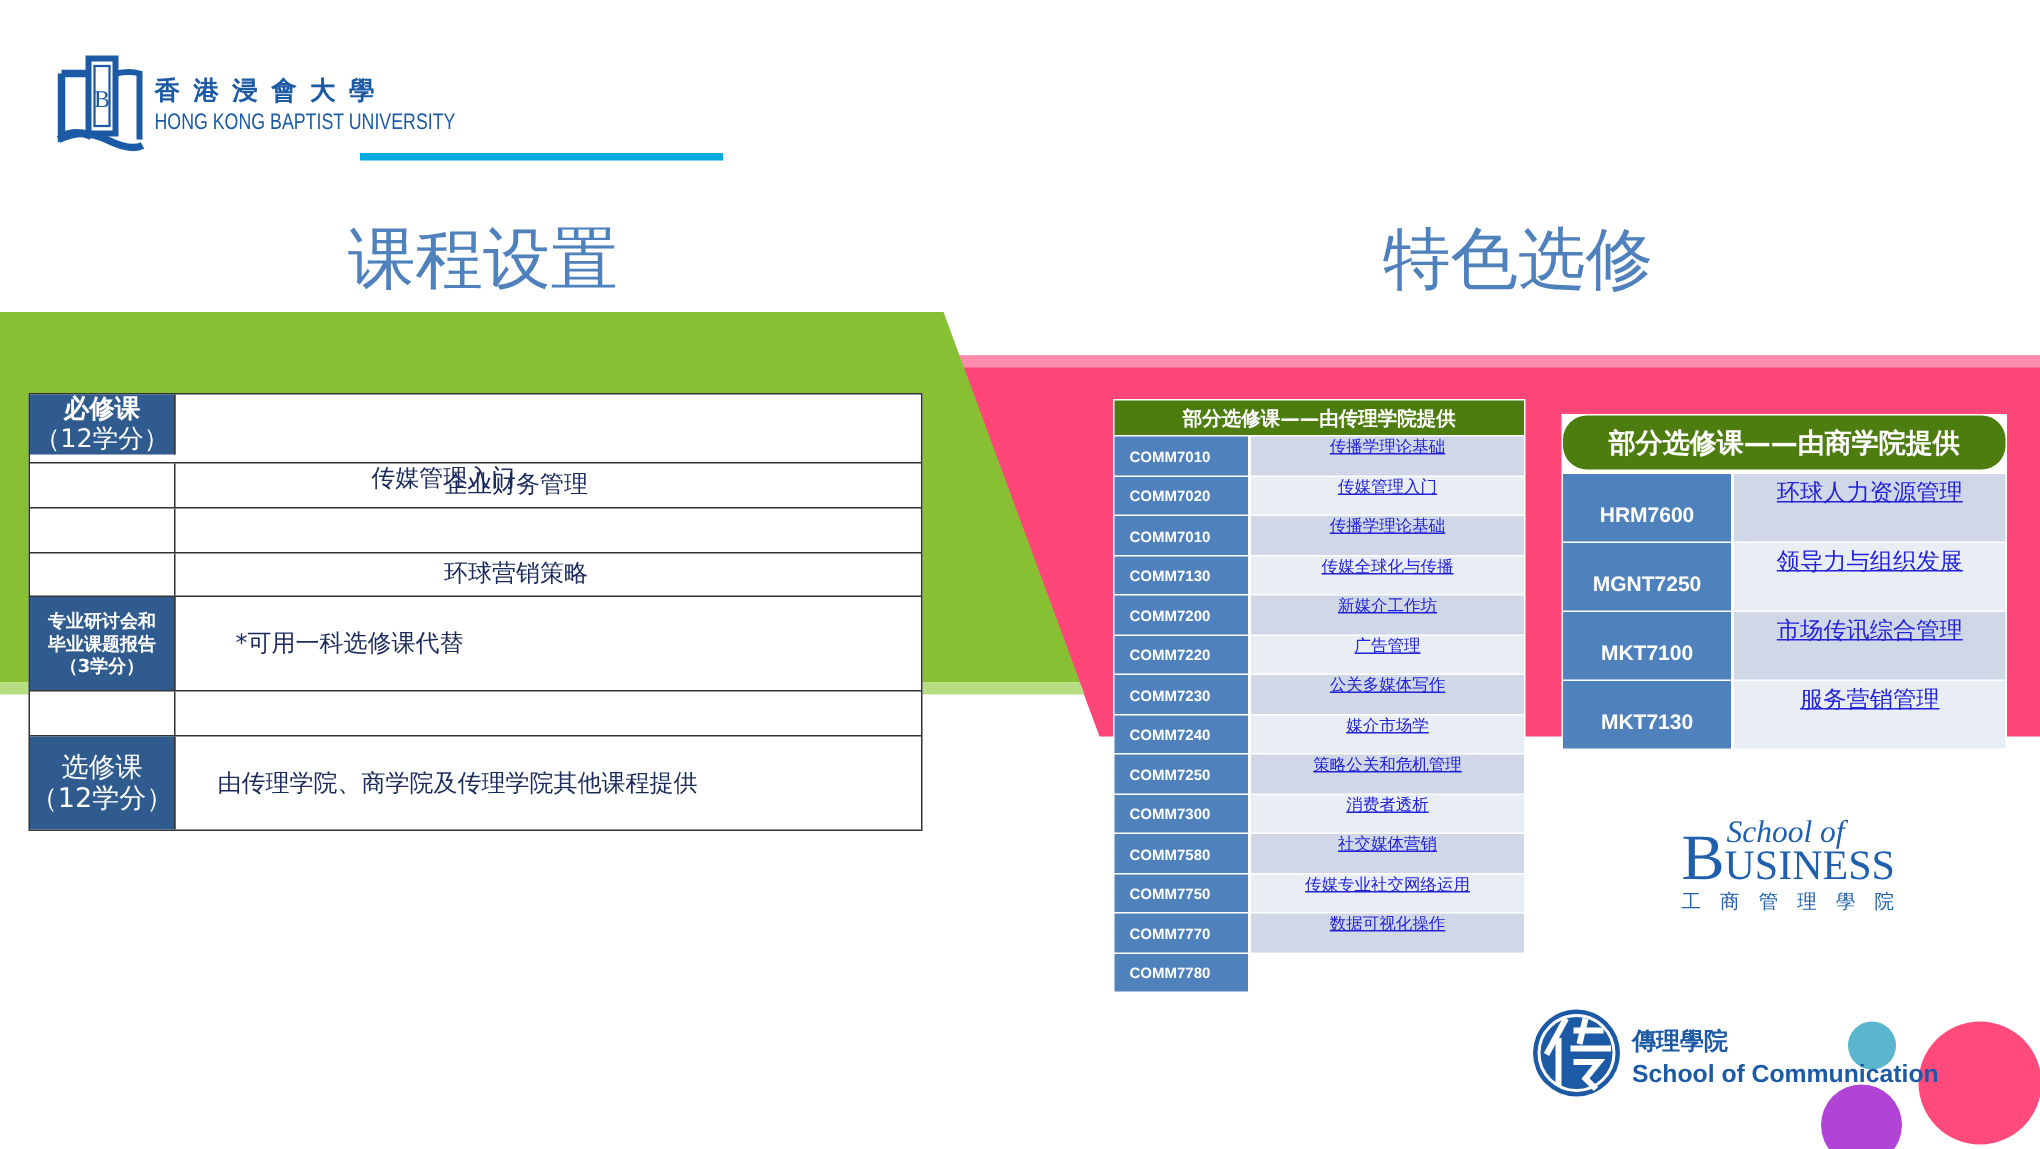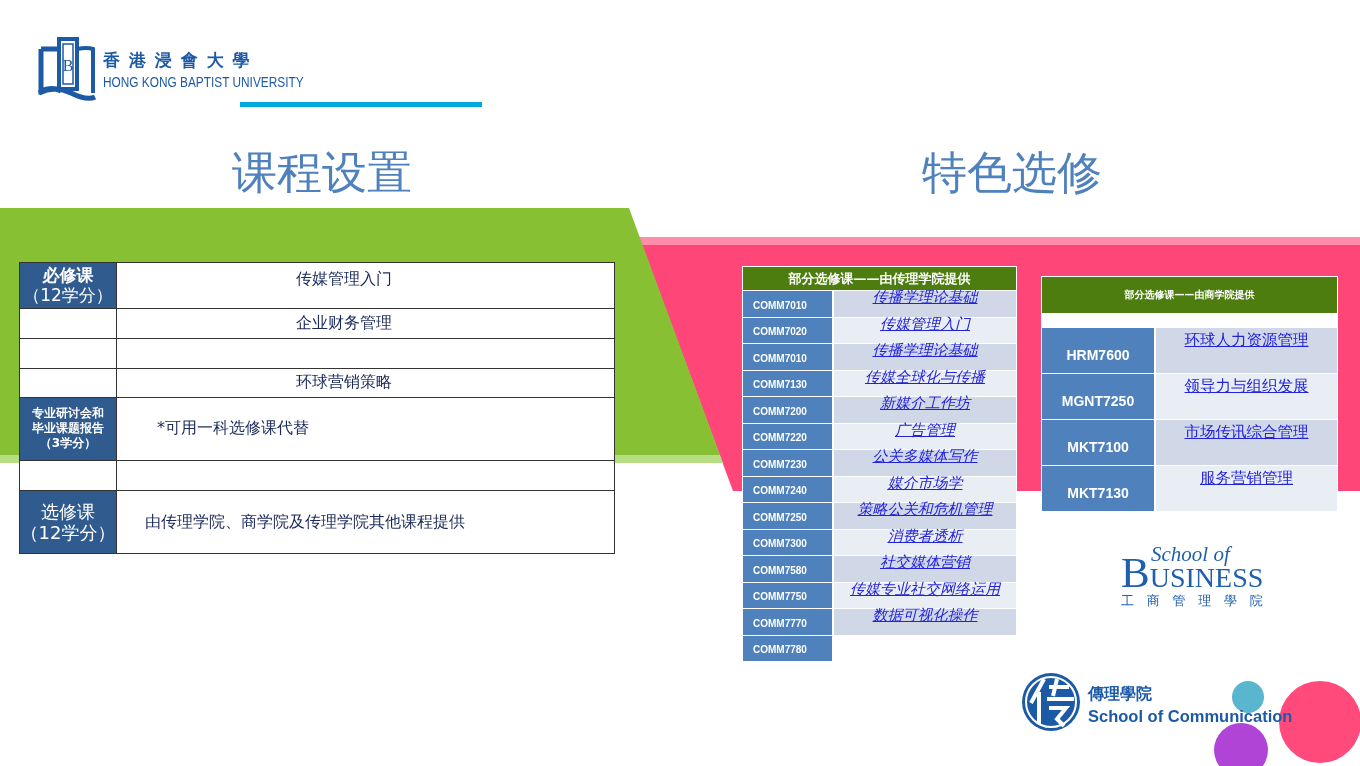--- a/index.html
+++ b/index.html
@@ -39,24 +39,24 @@
   .ecode { background:#4f81bd; color:#fff; font-family:"Liberation Sans", sans-serif; font-weight:bold; display:flex; align-items:center; box-sizing:border-box; }
   .ename { flex:1; margin-left:2px; text-align:center; white-space:nowrap; }
   .ename.dark { background:#d0d8e8; }
   .ename.light { background:#e9edf4; }
   .elink { color:#2323d8; text-decoration:underline; cursor:pointer; }
 
   .comm-table { left:742px; top:266px; width:275px; height:397px; }
   .comm-table .ehead { height:23px; font-size:13px; }
   .comm-table .erow { height:25.5px; }
   .comm-table .ecode { width:89px; font-size:10px; padding-left:10px; padding-top:3px; }
-  .comm-table .ename { font-size:15px; line-height:13px;font-style:italic; }
+  .comm-table .ename { font-size:11px; line-height:13px; }
 
   .biz-table { left:1041px; top:276px; width:297px; height:225px; }
-  .biz-table .ehead { height:36px; font-size:10px; margin-bottom:15px; }
+  .biz-table .ehead { height:36px; font-size:18px; margin-bottom:3px;border-radius:16px; }
   .biz-table .erow { height:45px; }
   .biz-table .ecode { width:112px; font-size:14px; justify-content:center; padding-top:8px; }
   .biz-table .ename { font-size:15.5px; line-height:18px; padding-top:3px; }
 
   
   .biz-school { left:1151px; top:542px; font-family:"Liberation Serif", serif; font-style:italic; font-size:21px; color:#1e5fae; white-space:nowrap; }
   .biz-word { left:1121px; top:552px; display:flex; align-items:baseline; color:#1e5fae; font-family:"Liberation Serif", serif; white-space:nowrap; }
   .biz-B { font-size:43px; line-height:42px; }
   .biz-rest { font-size:28px; line-height:30px; }
   .biz-zh { left:1121px; top:592px; font-size:13px; color:#1e5fae; letter-spacing:4.3px; white-space:nowrap; }
@@ -86,21 +86,21 @@
   <path d="M2 58 Q18 50 34 58 T58 62" stroke="#1d5aa6" stroke-width="5" fill="none"></path>
 </svg>
 <div class="abs hkbu-zh">香 港 浸 會 大 學</div>
 <div class="abs hkbu-en">HONG KONG BAPTIST UNIVERSITY</div>
 <div class="abs title-bar"></div>
 
 <div class="abs section-title" style="left:232px;">课程设置</div>
 <div class="abs section-title" style="left:922px;">特色选修</div>
 
 <div class="abs ctable">
-  <div class="crow" style="height:46px;">
+  <div class="crow" style="height:46px;flex-direction:column;">
     <div class="ccat filled">
       <span class="cat-big">必修课</span>
       <span class="cat-big" style="font-weight:normal;">（12学分）</span>
     </div>
     <div class="ccourse center" style="align-items:flex-start;padding-top:6px;">传媒管理入门</div>
   </div>
   <div class="crow" style="height:30px;">
     <div class="ccat"></div>
     <div class="ccourse center">企业财务管理</div>
   </div>

